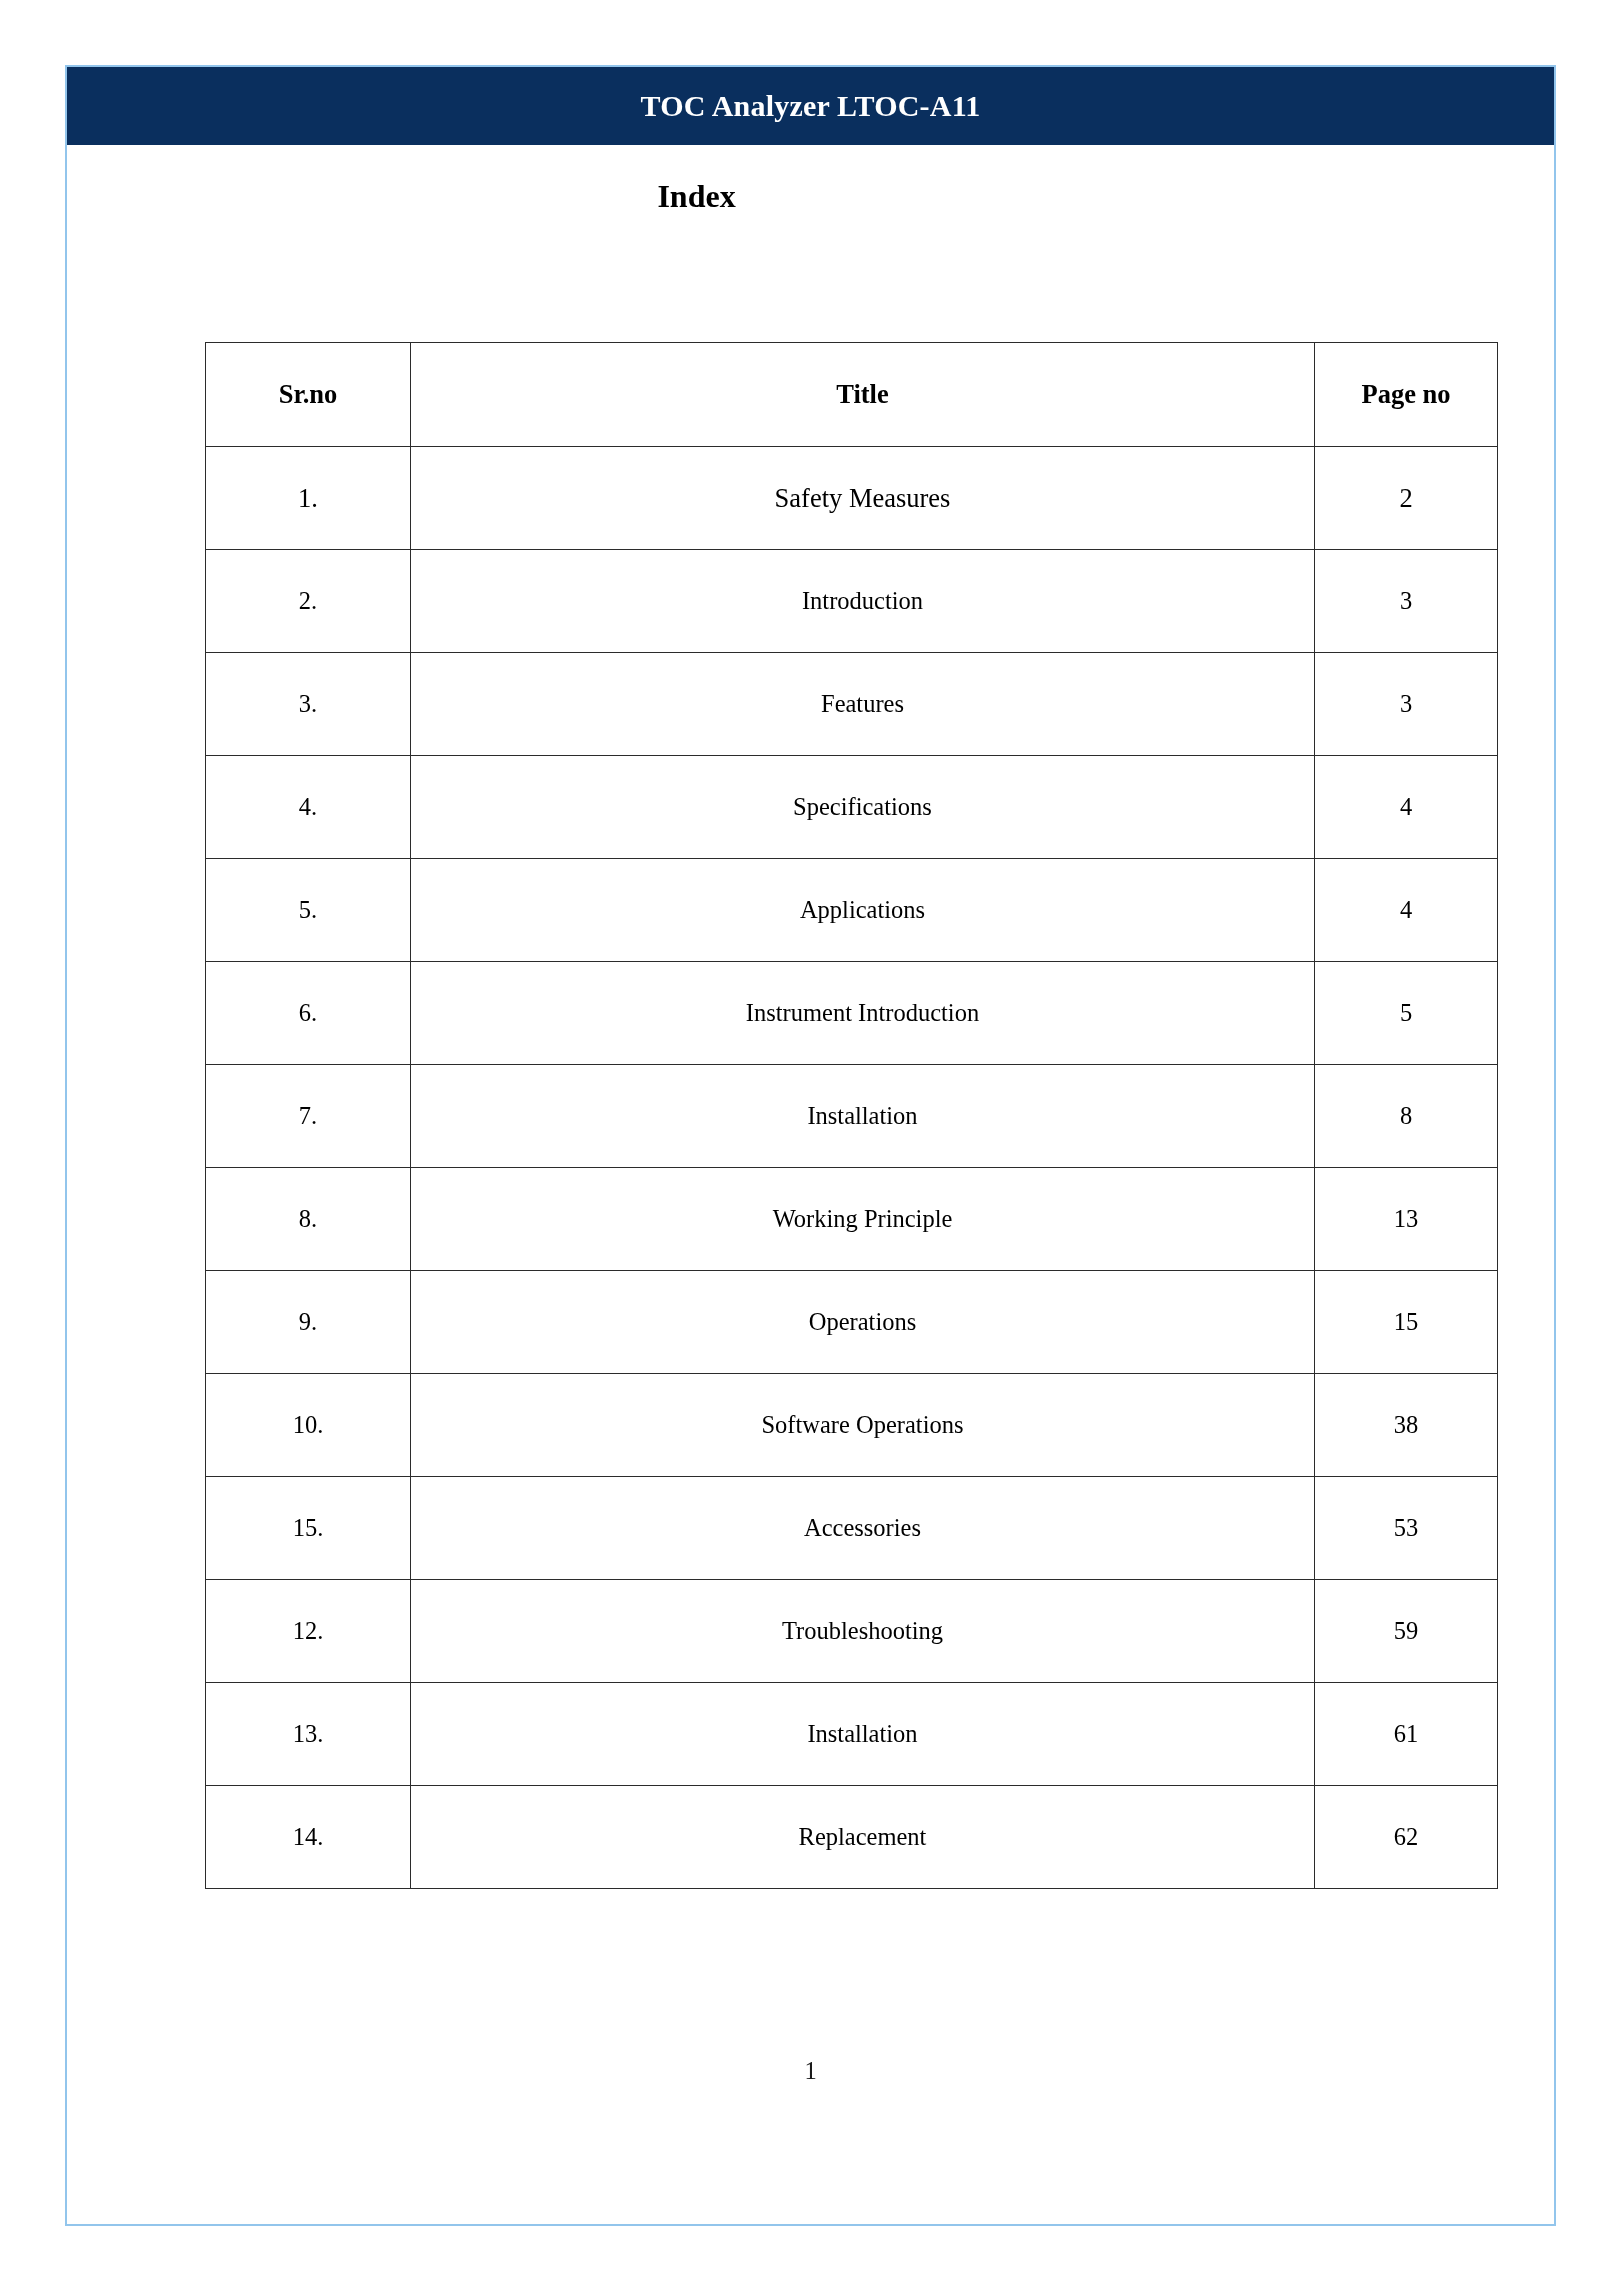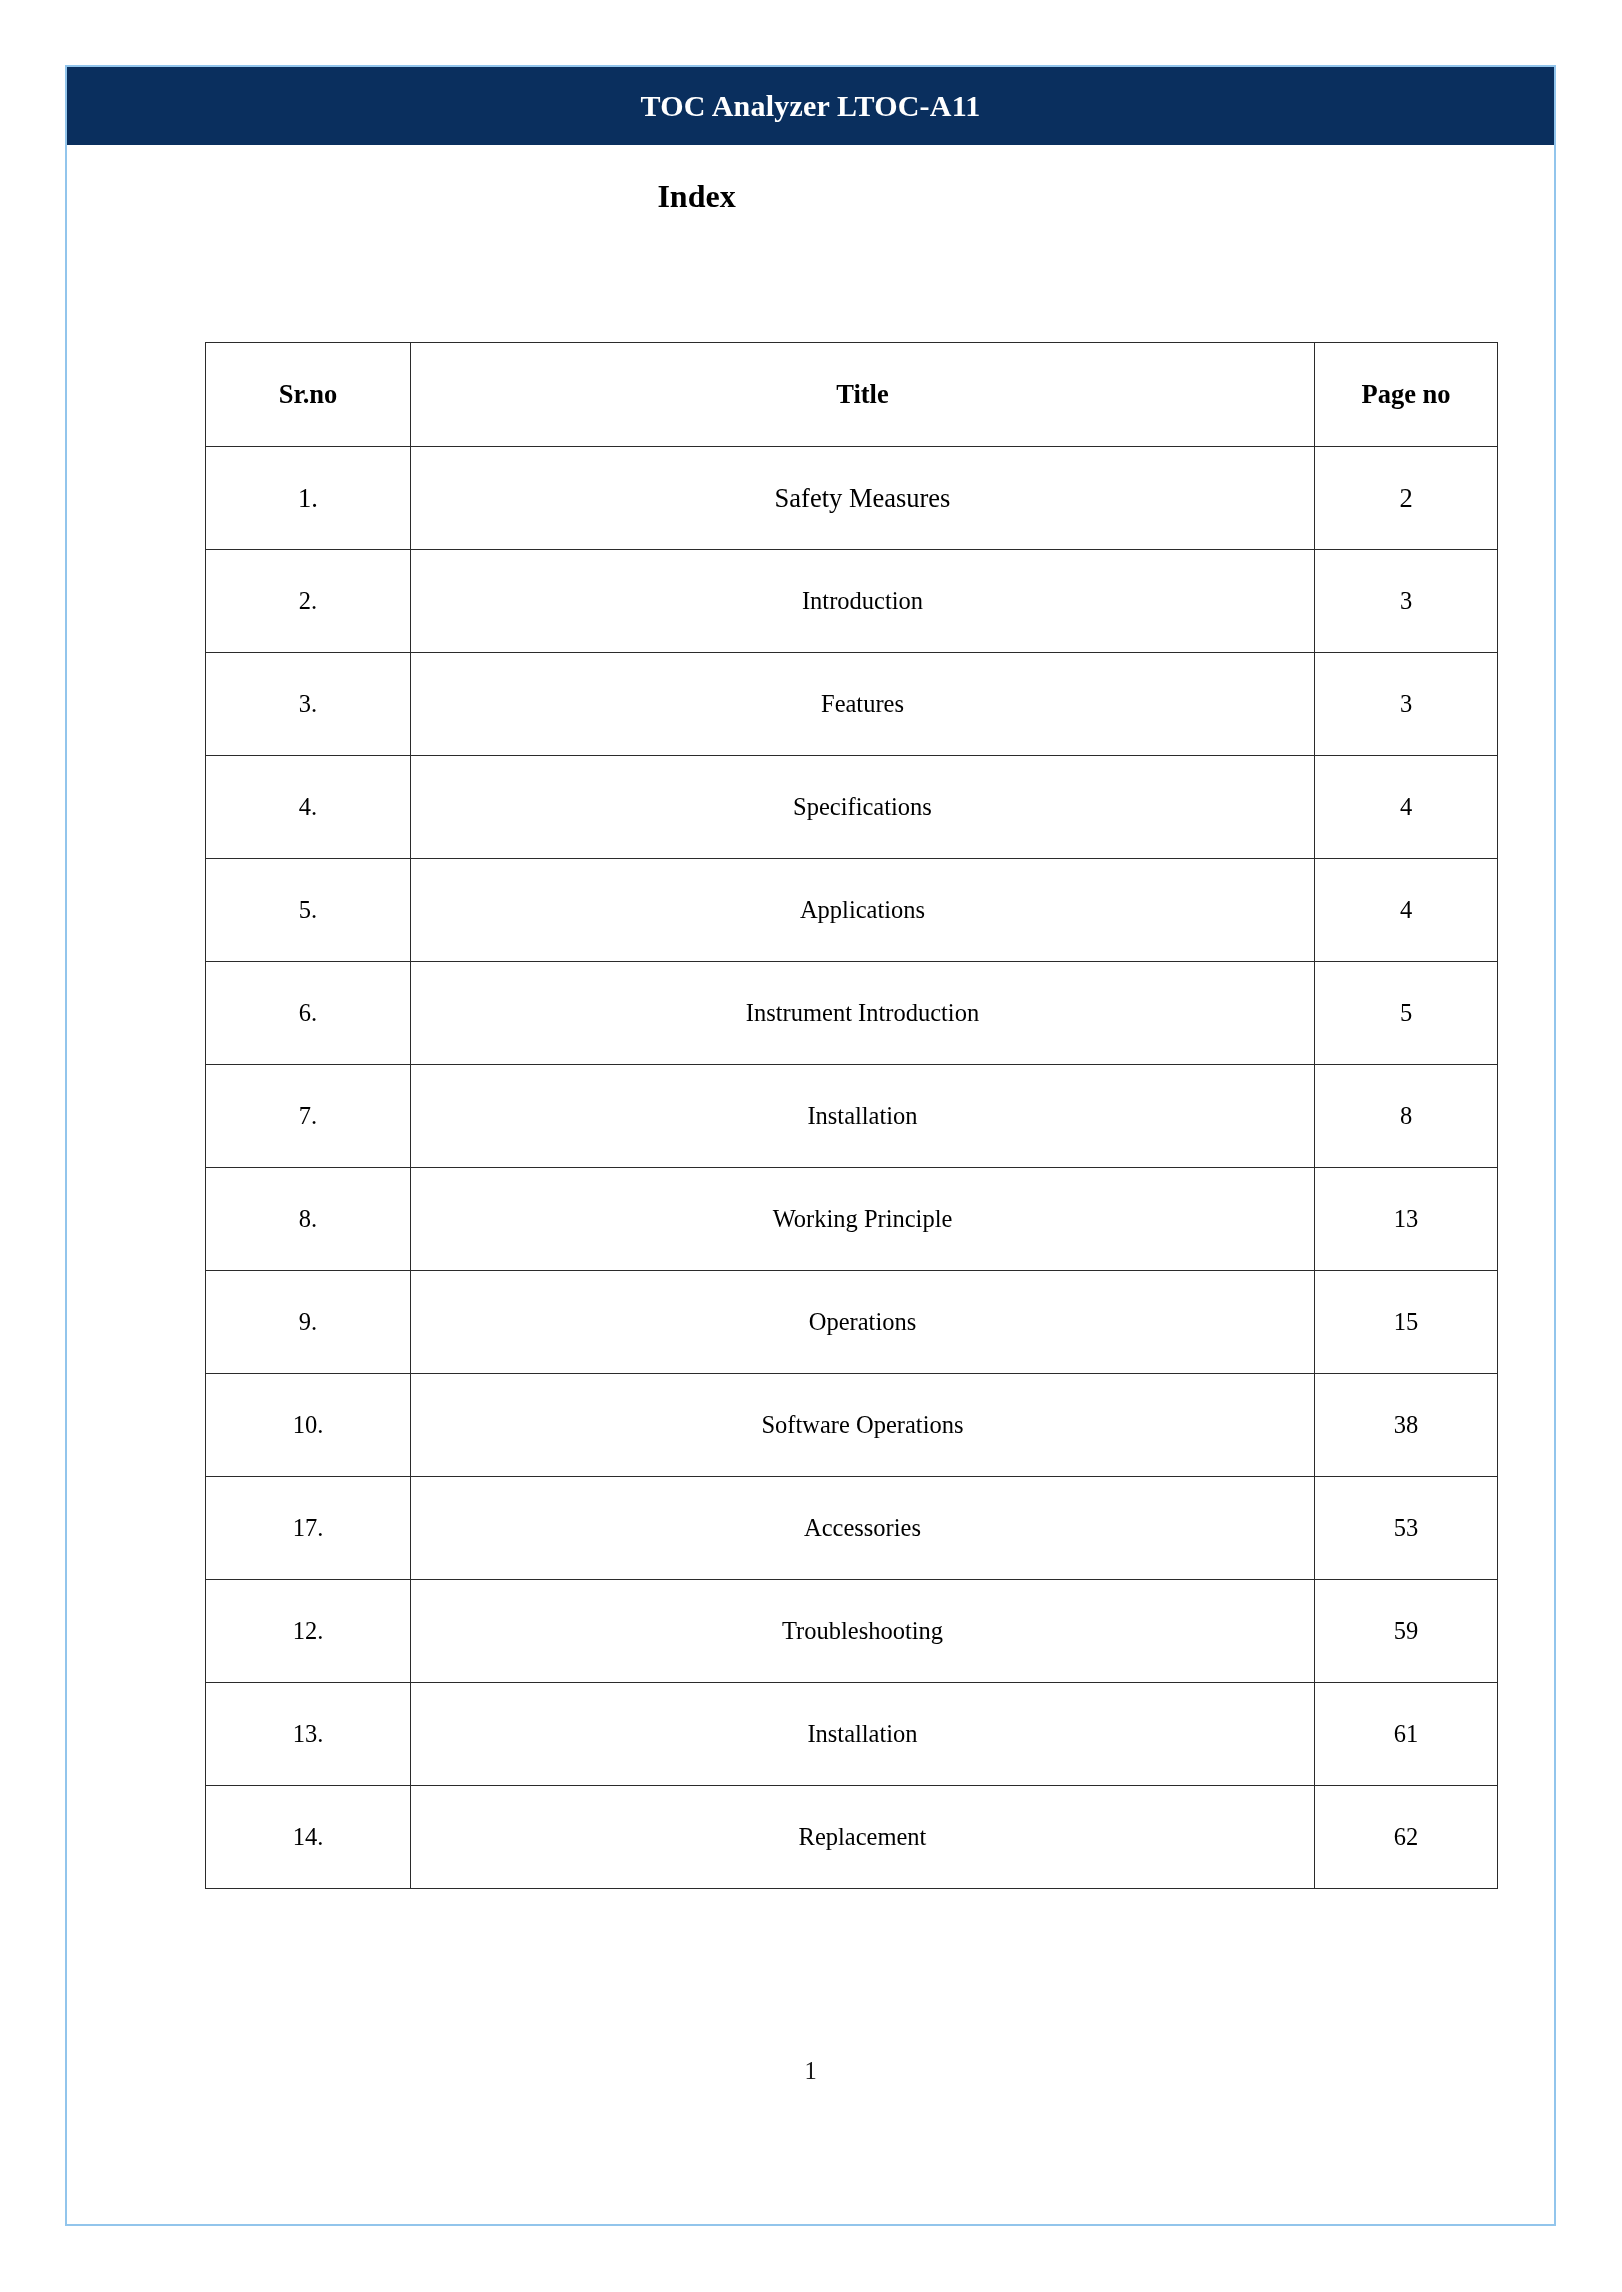--- a/index.html
+++ b/index.html
@@ -185,21 +185,21 @@
             <td>9.</td>
             <td>Operations</td>
             <td>15</td>
           </tr>
           <tr>
             <td>10.</td>
             <td>Software Operations</td>
             <td>38</td>
           </tr>
           <tr>
-            <td>17.</td>
+            <td>15.</td>
             <td>Accessories</td>
             <td>53</td>
           </tr>
           <tr>
             <td>12.</td>
             <td>Troubleshooting</td>
             <td>59</td>
           </tr>
           <tr>
             <td>13.</td>

